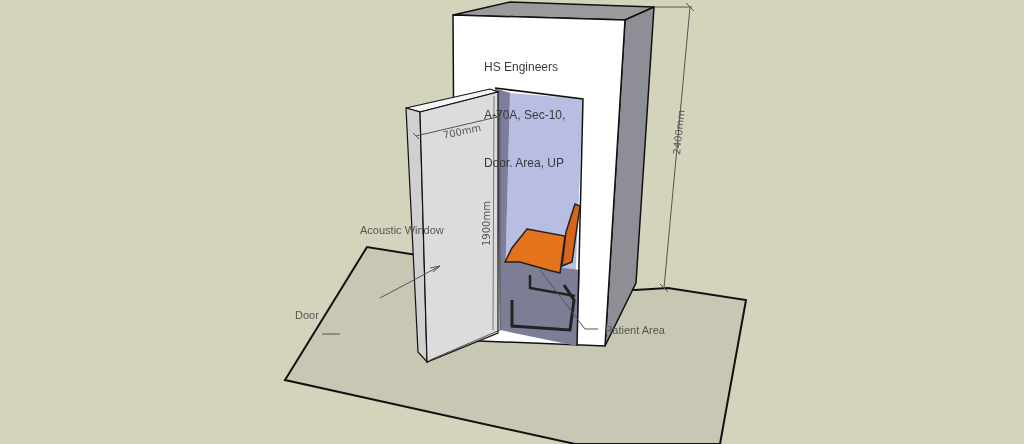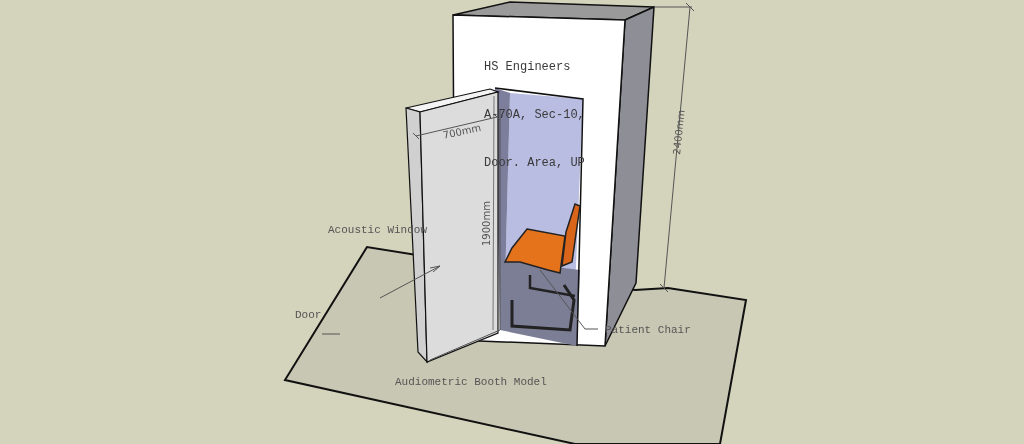--- a/index.html
+++ b/index.html
@@ -1,19 +1,19 @@
 <!DOCTYPE html>
 <html><head>
 <meta charset="utf-8">
 <style>
   html, body { margin: 0; padding: 0; }
   body { width: 1024px; height: 444px; overflow: hidden; background: #d4d3bc; font-family: "DejaVu Sans", sans-serif; }
   #canvas { position: relative; width: 1024px; height: 444px; }
   svg { position: absolute; left: 0; top: 0; }
-  .lbl { position: absolute; font-family: Liberation Mono, monospace; font-size: 11px; color: #555; white-space: pre; line-height: 14px; }
+  .lbl { position: absolute; font-family: Liberation Sans, sans-serif; font-size: 11px; color: #555; white-space: pre; line-height: 14px; }
   .lbl-dark { color: #3a3a3a; font-size: 12px; line-height: 16px; }
   .dim { position: absolute; font-size: 10px; color: #555; font-family: "DejaVu Sans", sans-serif; white-space: nowrap; }
 </style>
 </head>
 <body>
 
 <div id="canvas">
   <svg width="1024" height="444" viewBox="0 0 1024 444">
 
     <polygon points="367,247 285,380 575,444 720,444 746,300 668,288 635,290" fill="#c8c7b3" stroke="#111" stroke-width="2"></polygon>
@@ -65,21 +65,20 @@
   <div class="lbl lbl-dark" style="left:484px;top:27px;">
     <div>HS Engineers</div>
     <div>A-70A, Sec-10,</div>
     <div>Door. Area, UP</div>
   </div>
 
   <div class="dim" style="left:671px;top:154px;transform:rotate(-84deg);transform-origin:left top;">2400mm</div>
   <div class="dim" style="left:442px;top:130px;transform:rotate(-12deg);transform-origin:left top;">700mm</div>
   <div class="dim" style="left:481px;top:246px;transform:rotate(-90deg);transform-origin:left top;">1900mm</div>
 
-  <div class="lbl" style="left:328px;top:223px;">Acoustic Window</div>
+  <div class="lbl" style="left:360px;top:223px;">Acoustic Window</div>
   <div class="lbl" style="left:295px;top:308px;">Door</div>
-  <div class="lbl" style="left:605px;top:323px;">Patient Chair</div>
+  <div class="lbl" style="left:605px;top:323px;">Patient Area</div>
 
   <div class="lbl" style="left:395px;top:347px;">
-    <div>Audiometric Booth Model</div>
     
   </div>
 </div>
 
 </body></html>

